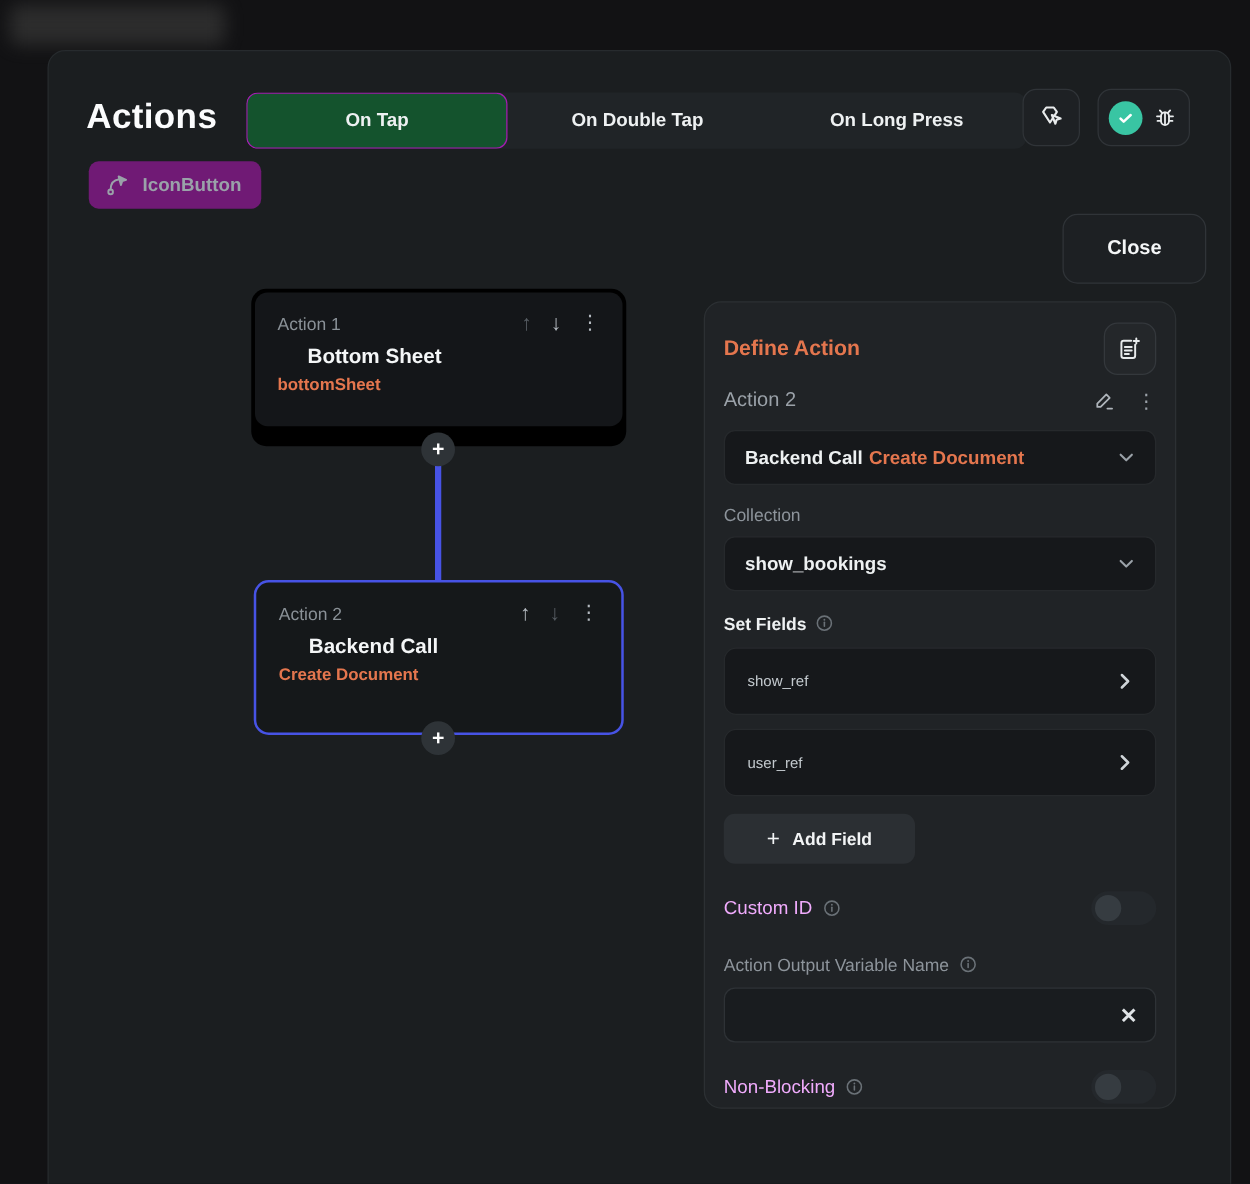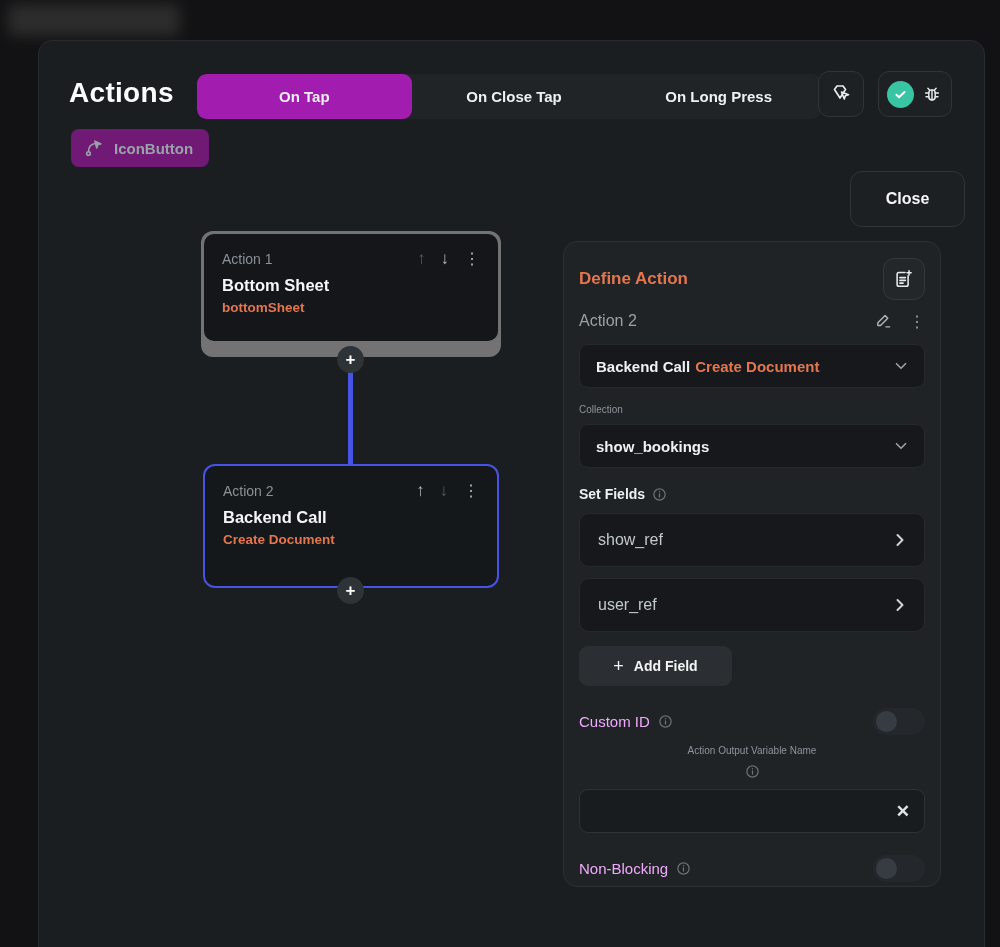--- a/index.html
+++ b/index.html
@@ -25,21 +25,21 @@
   }
   .tabbar {
     position:absolute; left:158px; top:33px; width:624px; height:45px;
     background:#202427; border-radius:9px; display:flex; overflow:hidden;
   }
   .tab {
     flex:1; display:flex; align-items:center; justify-content:center;
     font-size:15px; font-weight:700; color:#eef1f2; cursor:pointer;
   }
   .tab.selected {
-    background:#a21caf; border:5px solid #a21caf; border-radius:9px;
+    background:#14532d; border:1px solid #a21caf; border-radius:9px;
   }
   .iconbtn {
     position:absolute; display:flex; align-items:center; justify-content:center;
     background:#1e2124; border:1px solid #303438; border-radius:11px; cursor:pointer;
   }
   .btn-flow { left:779px; top:30px; width:46px; height:46px; }
   .btn-status { left:839px; top:30px; width:74px; height:46px; gap:7px; }
   .check-circle {
     width:27px; height:27px; border-radius:50%; background:#39c5a3;
     display:flex; align-items:center; justify-content:center;
@@ -52,38 +52,38 @@
   .chip span { font-size:15px; font-weight:700; color:#9aa2a9; }
   .close-btn {
     position:absolute; left:787px; top:130px; width:115px; height:56px;
     background:#1d2023; border:1px solid #303438; border-radius:12px;
     display:flex; align-items:center; justify-content:center;
     font-size:16px; font-weight:700; color:#f4f6f7; cursor:pointer;margin-left:24px;
   }
   
   .node-wrap1 {
     position:absolute; left:162px; top:190px; width:300px; height:126px;
-    background:#737373; border-radius:12px;
+    background:#000000; border-radius:12px;
   }
   .card {
     background:#141619; border-radius:10px; padding:16px 18px;
     position:absolute;
   }
   .card1 { left:3px; top:3px; width:294px; height:107px; }
   .card2 {
     left:164px; top:423px; width:296px; height:124px;
     background:#15181a; border:2px solid #4753e5; border-radius:12px;
   }
   .card-top { display:flex; align-items:center; }
   .card-label { font-size:14px; color:#8a9197; flex:1; }
   .card-icons { display:flex; align-items:center; gap:15px; font-size:17px; color:#b4bac0; }
   .card-icons .dim { color:#565c62; }
   .card-icons span { cursor:pointer; line-height:1; }
   .kebab { font-size:16px; letter-spacing:0; }
-  .card-title { margin-top:9px; font-size:16.5px; font-weight:700; color:#f4f6f7; }
+  .card-title { margin-top:9px; font-size:16.5px; font-weight:700; color:#f4f6f7;margin-left:24px; }
   .card-sub { margin-top:5px; font-size:13.5px; font-weight:700; color:#e4764e; }
   .plus-circle {
     position:absolute; width:27px; height:27px; border-radius:50%;
     background:#2e3337; color:#fff; display:flex; align-items:center; justify-content:center;
     font-size:17px; font-weight:700; cursor:pointer; z-index:3;
   }
   .plus1 { left:298px; top:305px; }
   .plus2 { left:298px; top:536px; }
   .connector {
     position:absolute; left:309px; top:327px; width:5px; height:97px;
@@ -103,28 +103,28 @@
   }
   .action-row { display:flex; align-items:center; margin-top:11px; }
   .action-row .lbl { flex:1; font-size:16px; color:#9aa1a8; }
   .action-row .tools { display:flex; align-items:center; gap:16px; color:#9aa1a8; }
   .select {
     margin-top:13px; height:44px; background:#16181b; border:1px solid #26292c;
     border-radius:9px; display:flex; align-items:center; padding:0 14px 0 16px; cursor:pointer;
   }
   .select .txt { flex:1; font-size:15px; font-weight:700; color:#eef1f2; }
   .select .txt .orange { color:#e4764e; margin-left:5px; }
-  .field-label { margin-top:16px; font-size:10px; color:#8d949b; }
+  .field-label { margin-top:16px; font-size:14px; color:#8d949b; }
   .bold-label { margin-top:18px; font-size:14px; font-weight:700; color:#eef1f2;
-                display:flex; align-items:flex-end; gap:7px; }
+                display:flex; align-items:flex-start; gap:7px; }
   .field-row {
     margin-top:11px; height:54px; background:#16181b; border:1px solid #26292c;
     border-radius:10px; display:flex; align-items:center; padding:0 14px 0 18px; cursor:pointer;
   }
-  .field-row .txt { flex:1; font-size:16px; color:#c3c9ce; }
+  .field-row .txt { flex:1; font-size:12px; color:#c3c9ce; }
   .add-field {
     margin-top:14px; width:153px; height:40px; background:#2b2f33; border-radius:9px;
     display:flex; align-items:center; justify-content:center; gap:10px;
     font-size:14px; font-weight:700; color:#f2f4f5; cursor:pointer;
   }
   .toggle-row { display:flex; align-items:center; margin-top:22px; }
   .toggle-row .lbl { font-size:15px; color:#f0abfc; display:flex; align-items:center; gap:8px; flex:1; }
   .toggle {
     width:52px; height:27px; border-radius:14px; background:#24282c; position:relative; cursor:pointer;
   }
@@ -148,21 +148,21 @@
 <body>
 
 <div class="blur-blob"></div>
 
 <div class="modal">
 
   <div class="title">Actions</div>
 
   <div class="tabbar">
     <div class="tab selected">On Tap</div>
-    <div class="tab">On Close Tap</div>
+    <div class="tab">On Double Tap</div>
     <div class="tab">On Long Press</div>
   </div>
 
   <div class="iconbtn btn-flow">
     <span>
       <svg width="24" height="24" viewBox="0 0 24 24" fill="none" stroke="#e8ebec" stroke-width="1.7" stroke-linejoin="round" stroke-linecap="round">
         <path d="M8 4h6l2.5 3.5L11 16 5.5 7.5 8 4z"></path>
         <path d="M12.5 10l7 2.8-3.2 1-1 3.2-2.8-7z" fill="#1e2124"></path>
       </svg>
     </span>
@@ -318,21 +318,21 @@
               <path d="M12 11v5" stroke-linecap="round"></path>
               <circle cx="12" cy="7.6" r="1.2" fill="#6a7177" stroke="none"></circle>
             </svg>
         </span>
       </span>
       <span class="toggle">
           <span class="knob"></span>
         </span>
     </div>
 
-    <div class="field-label" style="margin-top:10px; display:flex; align-items:center; gap:8px;flex-direction:column;">
+    <div class="field-label" style="margin-top:24px; display:flex; align-items:flex-start; gap:8px;">
       <span>Action Output Variable Name</span>
       <span class="info-ic">
         <svg width="15" height="15" viewBox="0 0 24 24" fill="none" stroke="#6a7177" stroke-width="2">
             <circle cx="12" cy="12" r="9"></circle>
             <path d="M12 11v5" stroke-linecap="round"></path>
             <circle cx="12" cy="7.6" r="1.2" fill="#6a7177" stroke="none"></circle>
           </svg>
       </span>
     </div>
 

